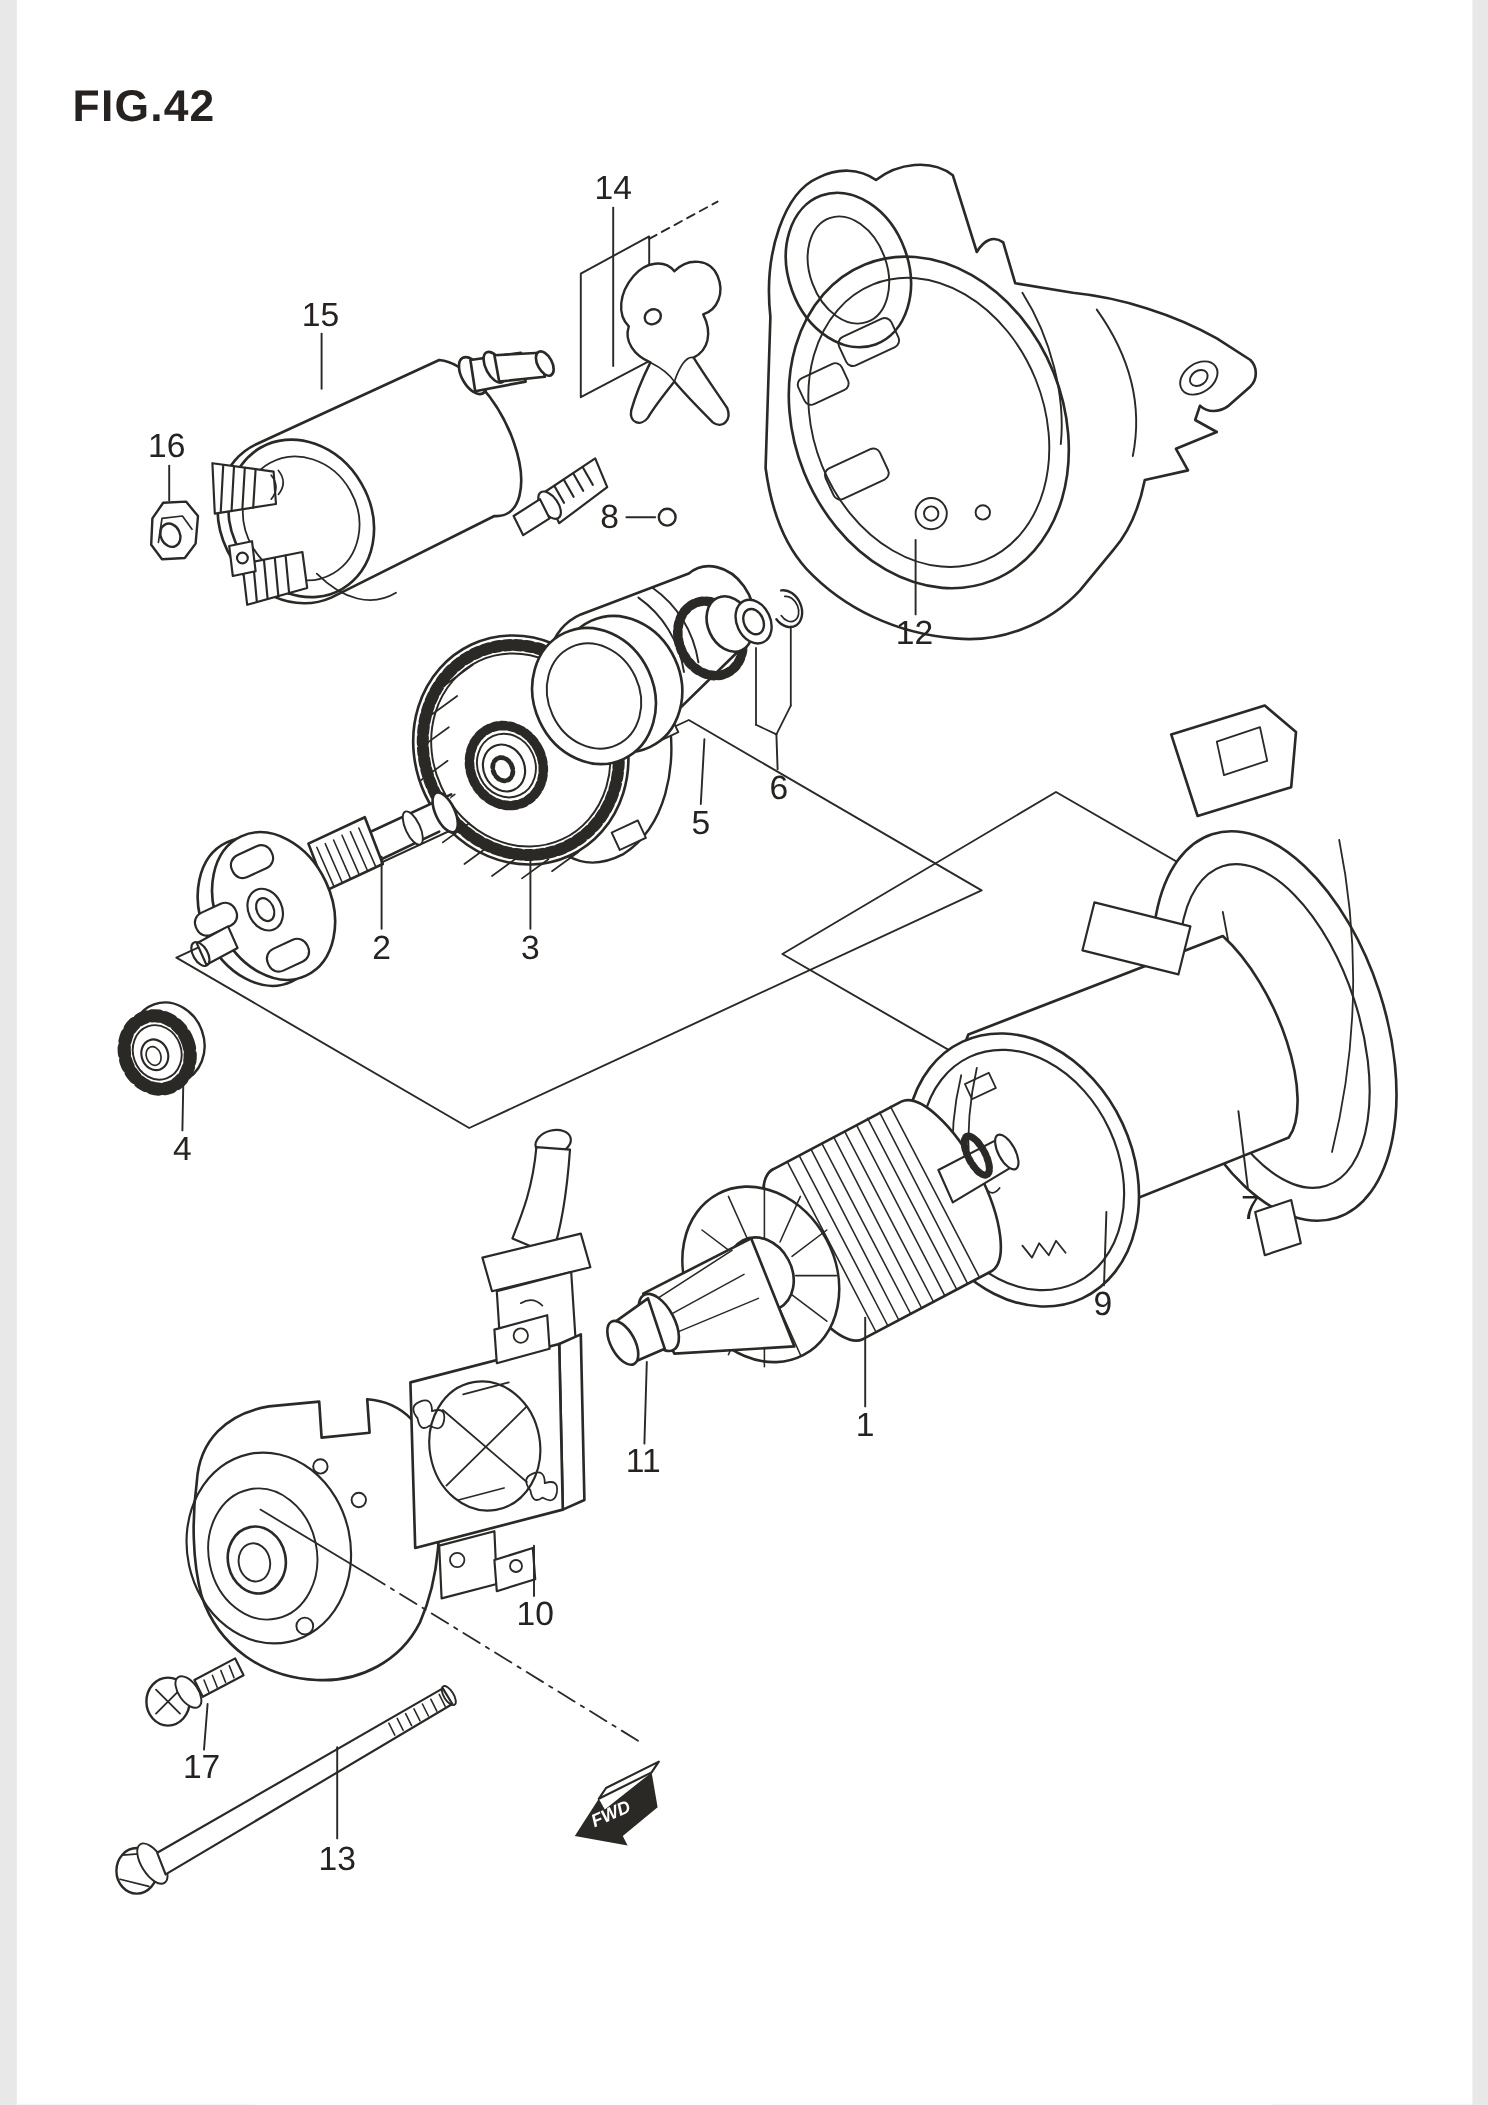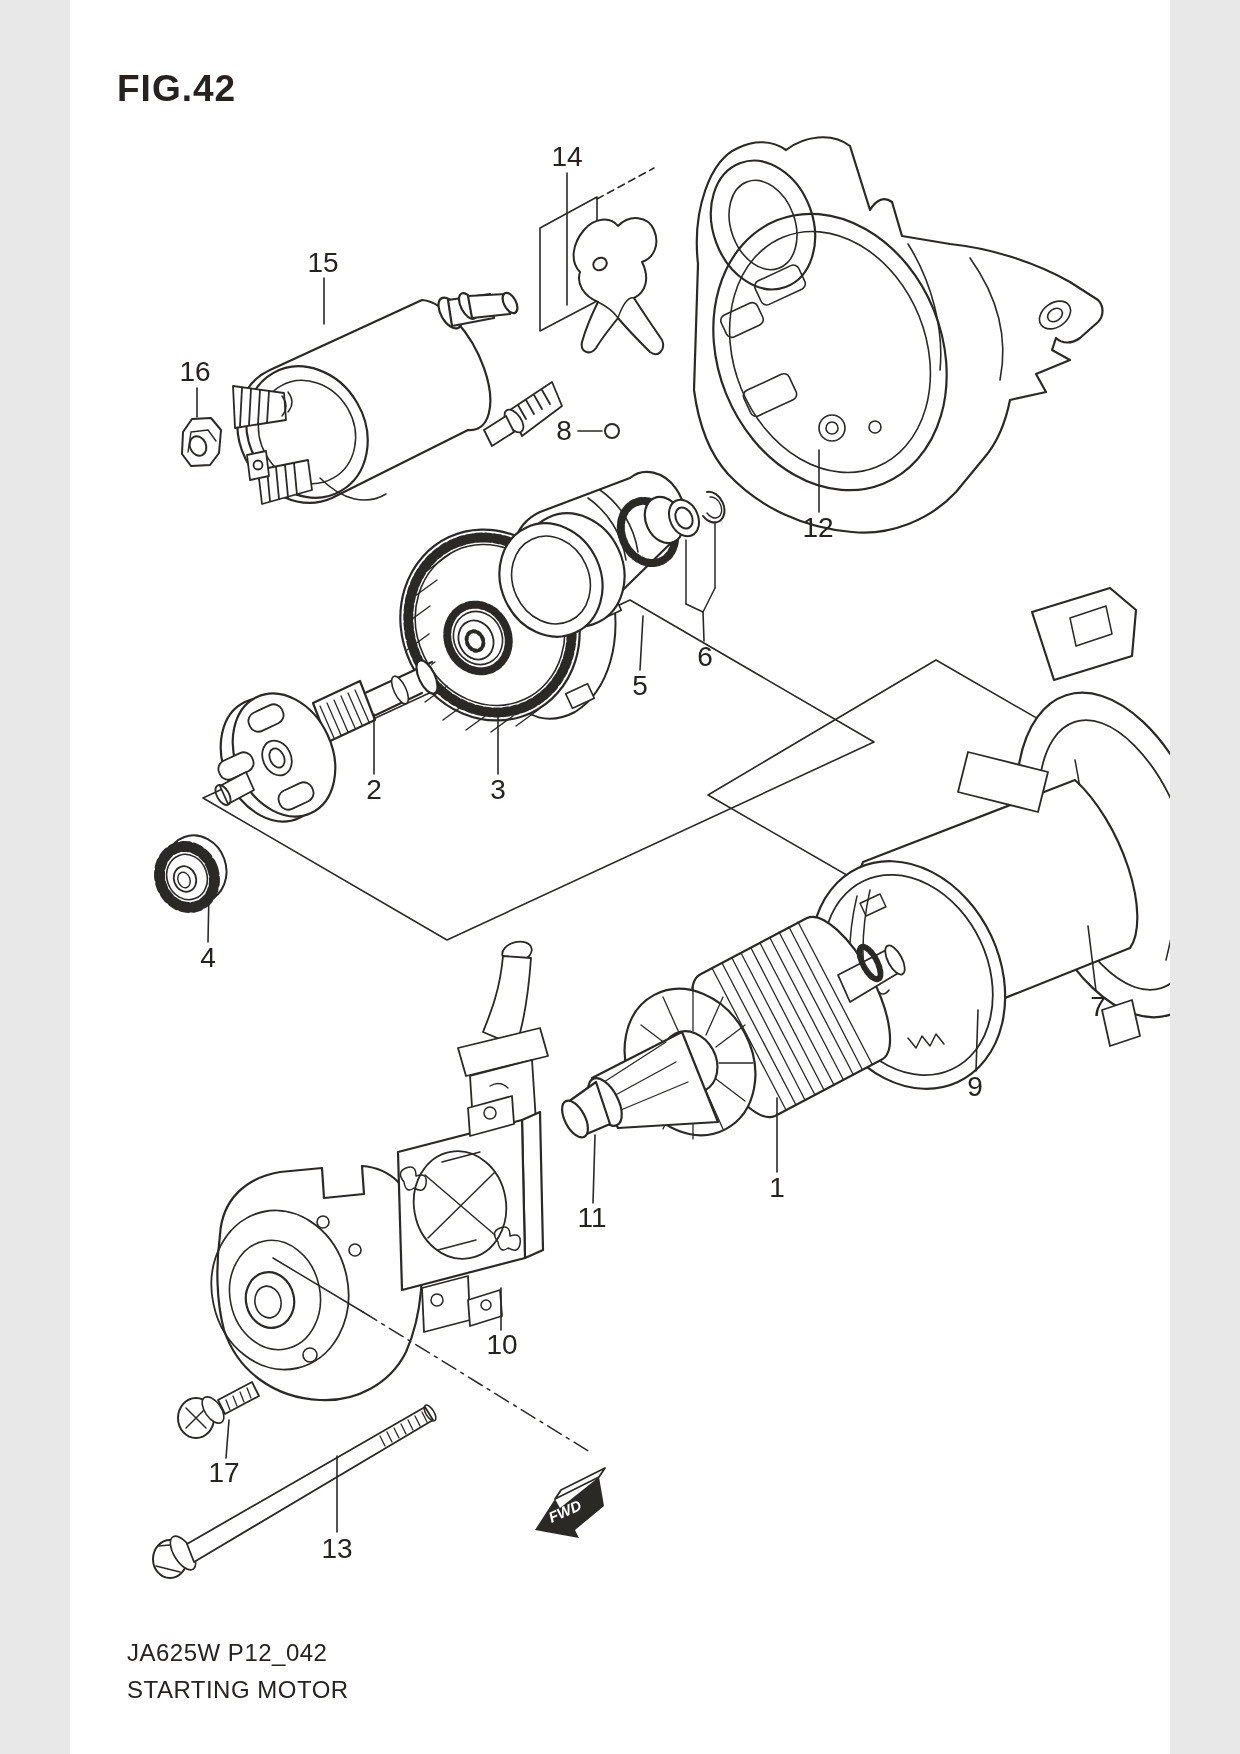--- a/index.html
+++ b/index.html
@@ -1,17 +1,17 @@
 <!DOCTYPE html>
 <html><head>
 <meta charset="utf-8">
 <style>
   html,body{margin:0;padding:0;background:#e8e8e8;}
   #page{
-    position:relative;width:1100px;height:1754px;background:#ffffff;
+    position:relative;width:1213px;height:1754px;background:#ffffff;
     font-family:"Liberation Sans", sans-serif;color:#262220;overflow:hidden;
     margin:0 auto;
   }
   #fig-title{
     position:absolute;left:47px;top:68px;font-size:37px;font-weight:600;
     letter-spacing:1px;color:#262220;
   }
   #footer{position:absolute;left:57px;top:1634px;line-height:37px;font-size:24px;color:#262220;}
   #doc-code{letter-spacing:0.5px;}
   #doc-caption{letter-spacing:0.5px;}
@@ -386,18 +386,14 @@
       <text class="callout" x="522" y="1227">11</text>
       <text class="callout" x="748" y="537">12</text>
       <text class="callout" x="267" y="1558">13</text>
       <text class="callout" x="497" y="166">14</text>
       <text class="callout" x="253" y="272">15</text>
       <text class="callout" x="125" y="381">16</text>
       <text class="callout" x="154" y="1482">17</text>
     </g>
   </svg>
 
-  <div id="footer">
-    <div id="doc-code">JA625W P12_042</div>
-    <div id="doc-caption">STARTING MOTOR</div>
-  </div>
 
 </div>
 
 </body></html>

